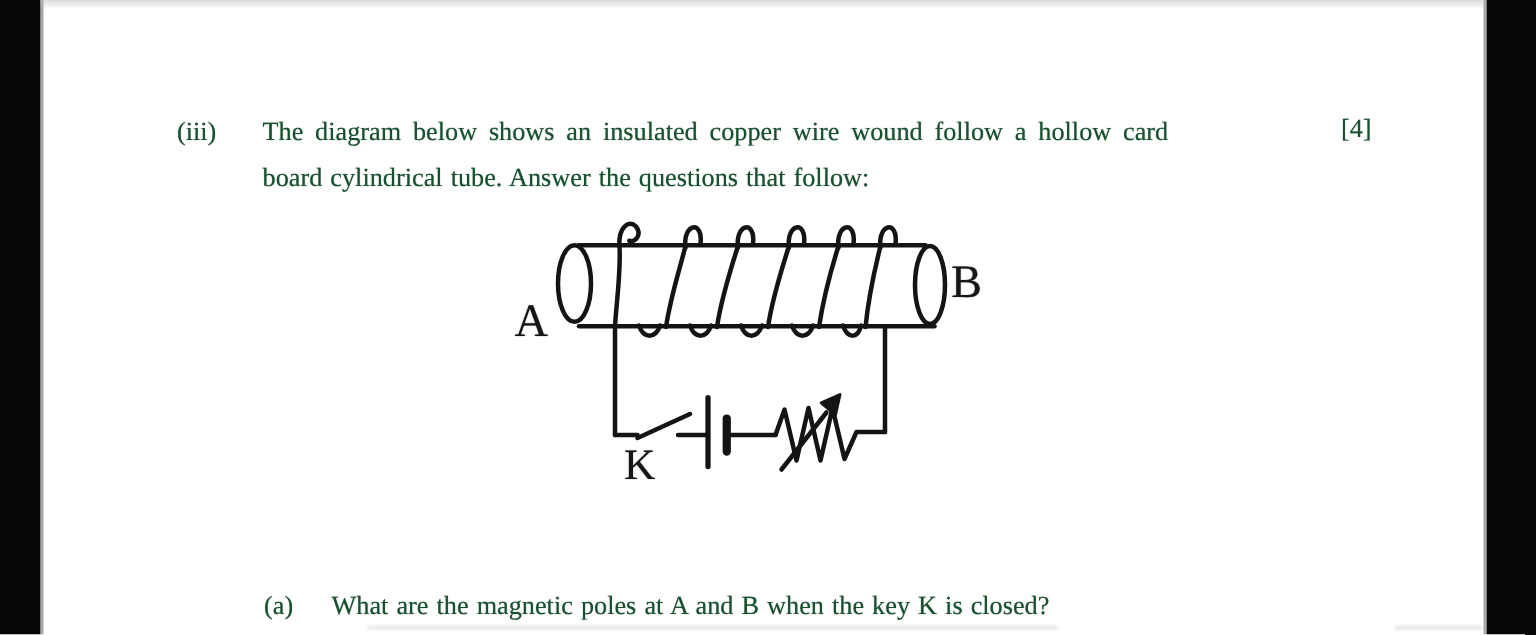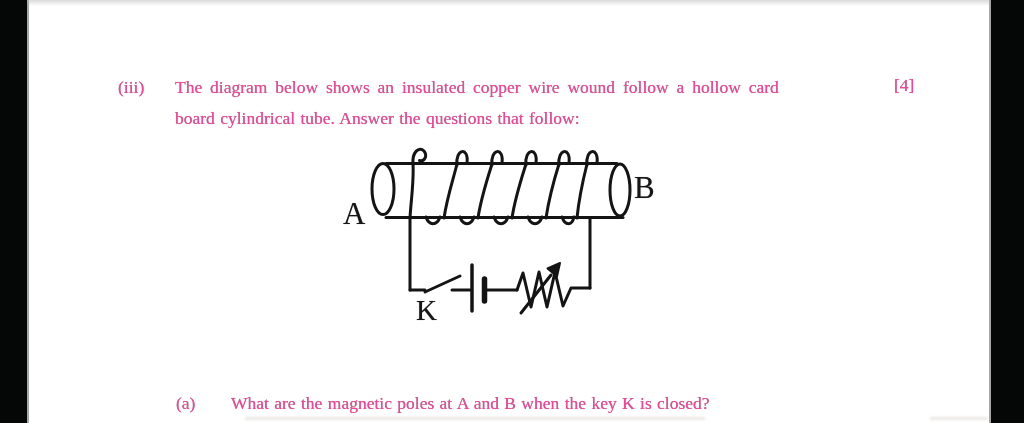--- a/index.html
+++ b/index.html
@@ -26,30 +26,30 @@
   .edge-line-right { left:989px; }
   .top-fade {
     position:absolute; left:27px; top:0; width:962px; height:6px;
     background:linear-gradient(#bdbdbd, rgba(255,255,255,0));
     opacity:.55;
   }
   .txt {
     position:absolute;
     font-size:17.5px;
     line-height:22px;
-    color:#ec4899;
+    color:#14532d;
     white-space:nowrap;
     text-shadow:0 0 .7px rgba(30,30,30,.55);
   }
   .q-number   { left:118px; top:76px; }
   .q-line1    { left:175px; top:76px; word-spacing:3.5px; }
   .q-marks    { left:894px; top:74px; }
   .q-line2    { left:175px; top:107px; word-spacing:1px; }
   .sub-label  { left:176px; top:392px; }
-  .sub-text   { left:231px; top:392px; word-spacing:1px; }
+  .sub-text   { left:221px; top:392px; word-spacing:1px; }
   .diag-label {
     position:absolute;
     font-size:31px;
     line-height:31px;
     color:#161616;
     text-shadow:0 0 .8px rgba(20,20,20,.6);
   }
   .label-a { left:343px; top:198px; }
   .label-b { left:634px; top:172px; }
   .label-k { left:416px; top:295px; font-size:29px; }

